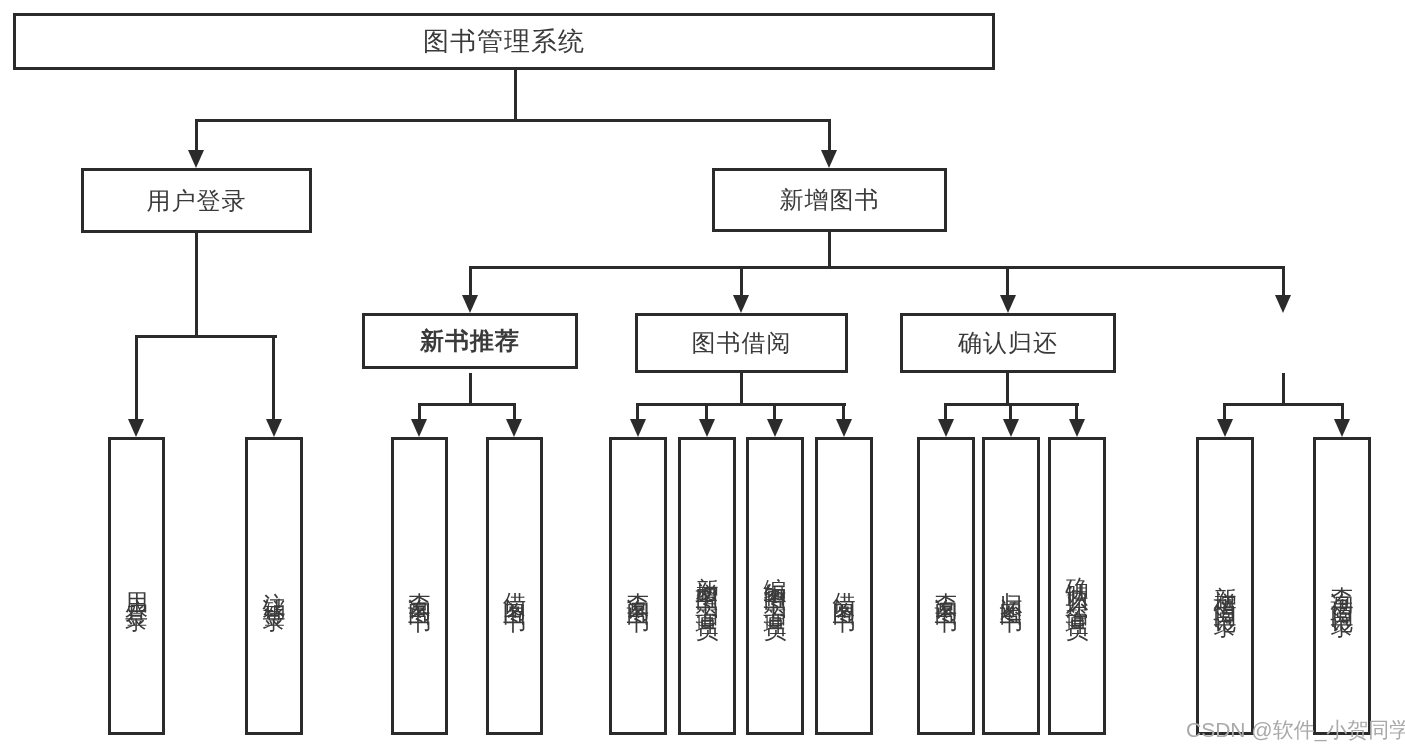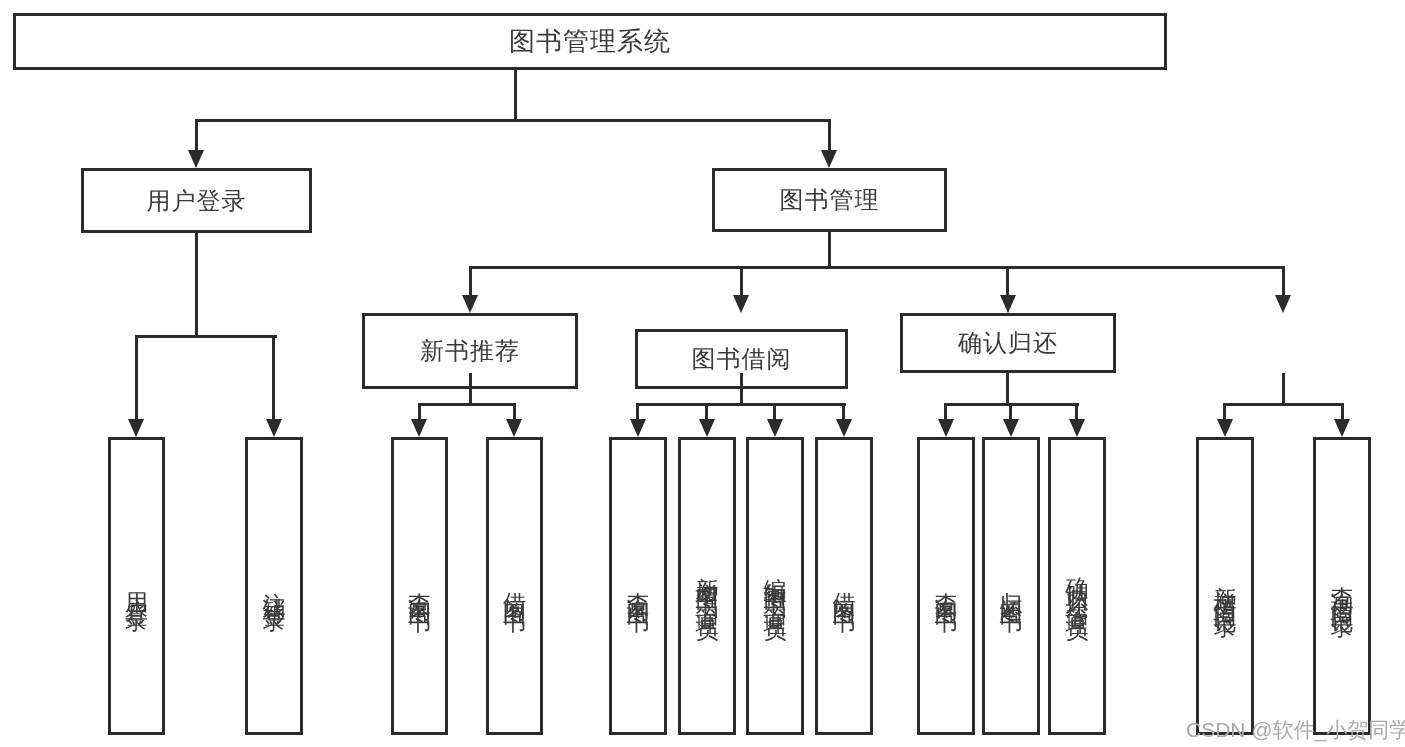--- a/index.html
+++ b/index.html
@@ -66,27 +66,27 @@
     font-size: 21px;
     color: #a9a9a9;
     white-space: nowrap;
   }
 </style>
 </head>
 <body>
 
 <div class="canvas">
 
-  <div class="node root" style="left:13px; top:13px; width:1154px; height:57px;">图书管理系统</div>
+  <div class="node root" style="left:13px; top:13px; width:982px; height:57px;">图书管理系统</div>
 
   <div class="node" style="left:81px; top:168px; width:231px; height:65px;">用户登录</div>
-  <div class="node" style="left:712px; top:168px; width:235px; height:64px;">图书管理</div>
+  <div class="node" style="left:712px; top:168px; width:235px; height:64px;">新增图书</div>
 
-  <div class="node" style="left:362px; top:313px; width:216px; height:76px;">新书推荐</div>
-  <div class="node" style="left:635px; top:313px; width:213px; height:60px;margin-top:16px;">图书借阅</div>
+  <div class="node" style="left:362px; top:313px; width:216px; height:56px;font-weight:bold;">新书推荐</div>
+  <div class="node" style="left:635px; top:313px; width:213px; height:60px;">图书借阅</div>
   <div class="node" style="left:900px; top:313px; width:216px; height:60px;">确认归还</div>
 
   <div class="leaf" style="left:108px; width:57px;">
     <span class="vtext">用户登录</span>
   </div>
   <div class="leaf" style="left:245px; width:58px;">
     <span class="vtext">注销登录</span>
   </div>
 
   <div class="leaf" style="left:391px; width:57px;">

